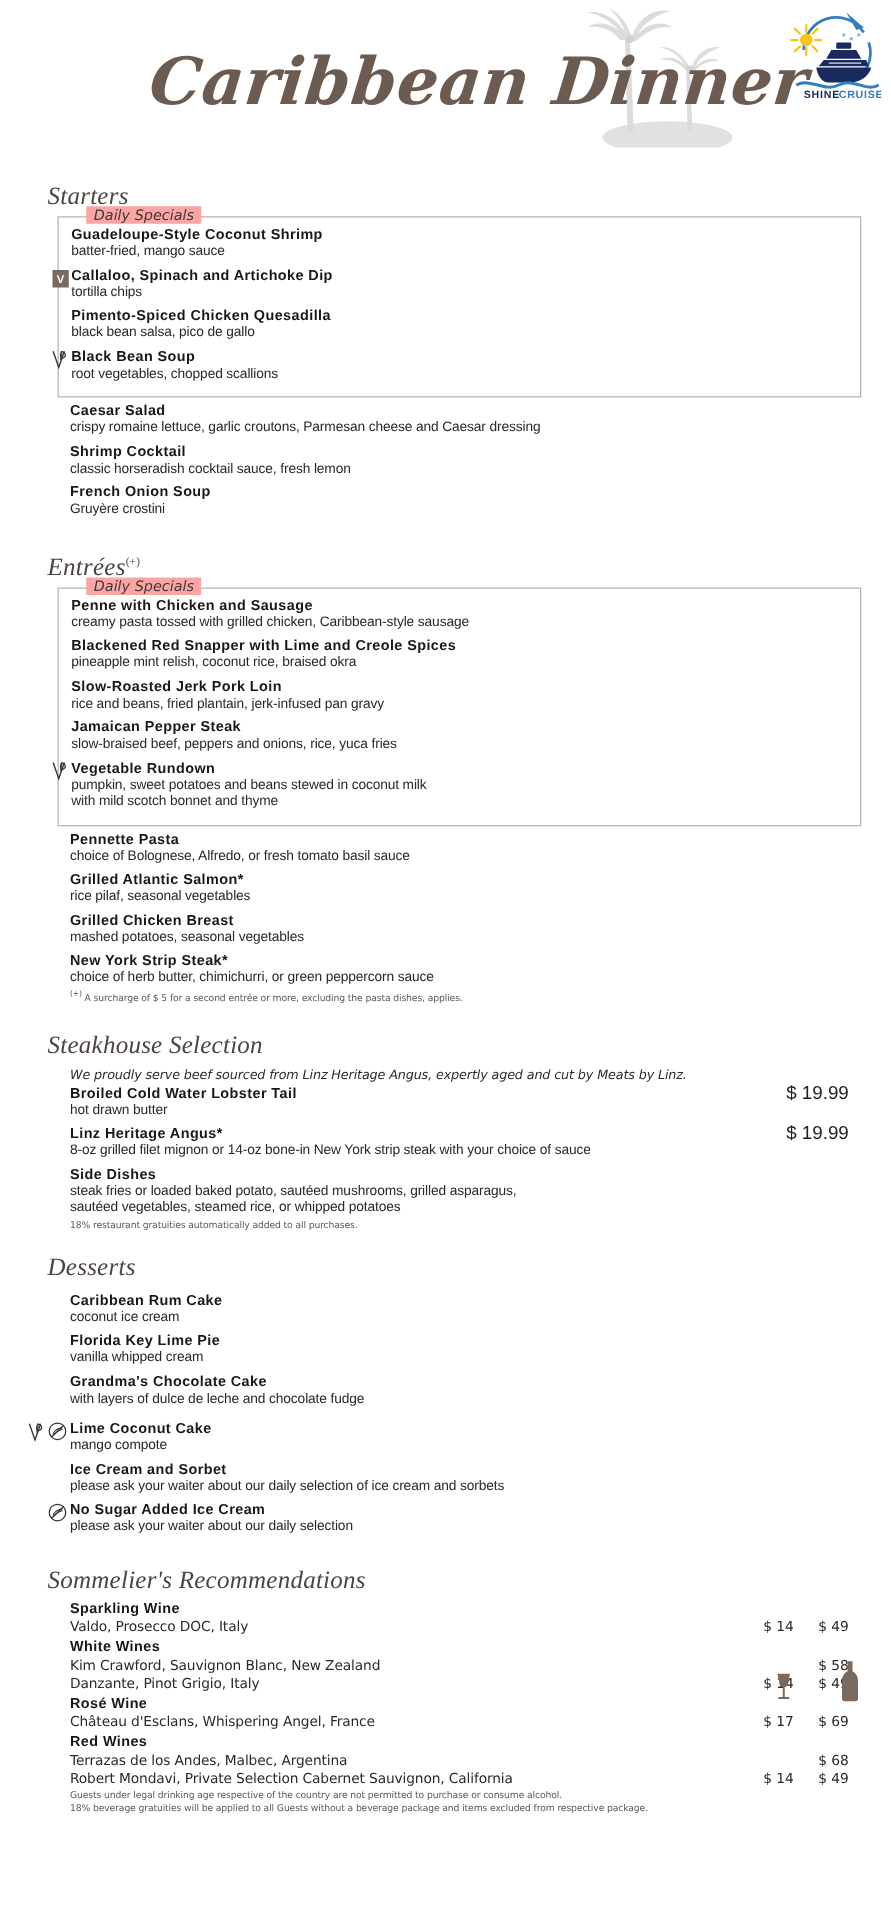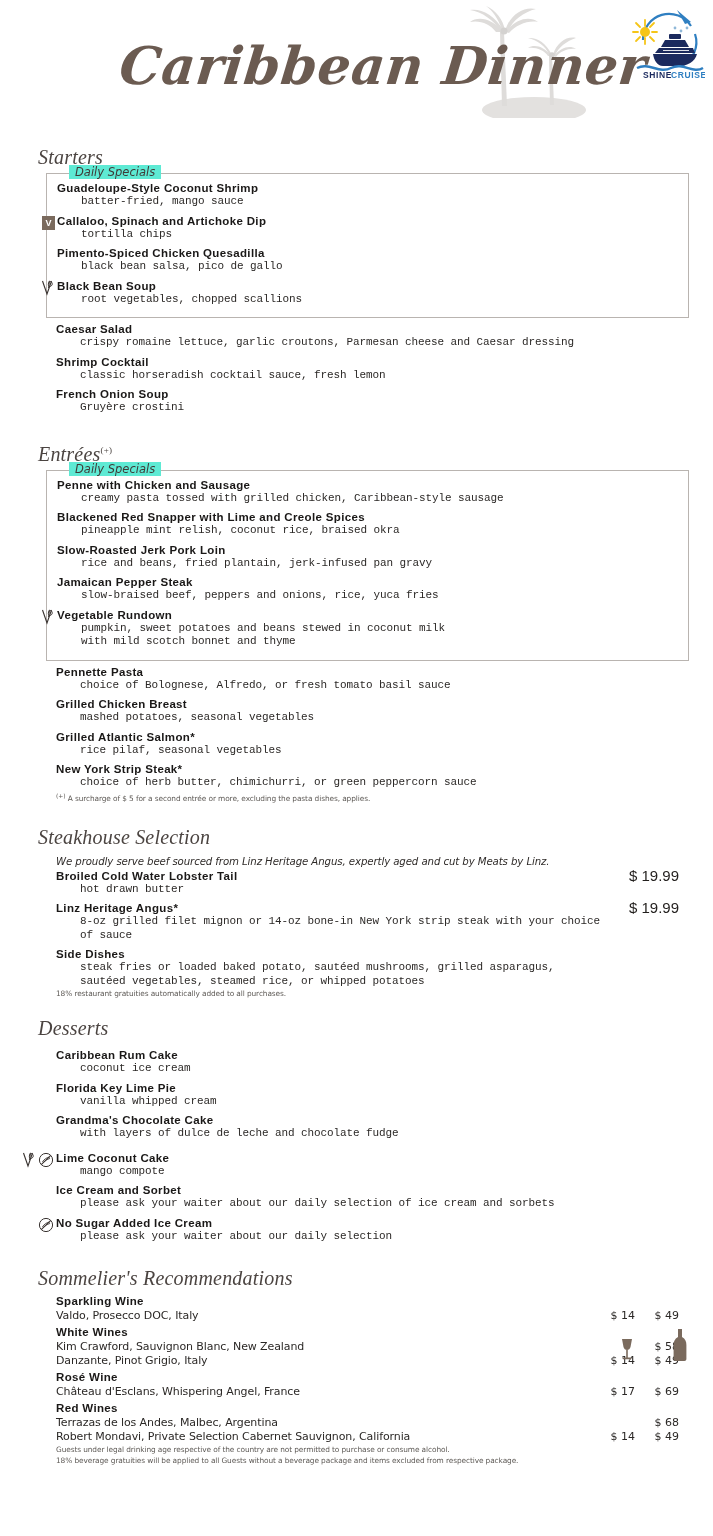--- a/index.html
+++ b/index.html
@@ -78,21 +78,21 @@
   .specials {
     border: 1px solid #b9b4b0;
     margin: 0 0 0 22px;
     padding: 6px 10px 7px 10px;
     position: relative;
   }
   .specials > .legend {
     position: absolute;
     top: -9px;
     left: 22px;
-    background: #5eead4;
+    background: #fca5a5;
     padding: 0 6px;
     font-family: "DejaVu Sans", sans-serif;
     font-style: italic;
     font-size: 11.5px;
     color: #3f3a37;
     text-align: center;
   }
 
   .plain-list { margin: 0 0 0 22px; padding: 3px 10px 0 10px; }
 
@@ -125,26 +125,25 @@
   }
   .name {
     font-family: "Liberation Sans", sans-serif;
     font-weight: bold;
     font-size: 11.5px;
     line-height: 14px;
     letter-spacing: 0.35px;
     color: #1a1817;
   }
   .desc {
-    font-family: Liberation Mono, monospace;
+    font-family: Liberation Sans, sans-serif;
     font-size: 11px;
     line-height: 13.5px;
     color: #2b2826;
     letter-spacing: -0.1px;
-    margin-left: 24px;
   }
   .desc .l2 { display: block; }
 
   .footnote {
     font-family: "DejaVu Sans", sans-serif;
     font-size: 7.4px;
     color: #5d5955;
     line-height: 10px;
     margin: 1px 0 0 0;
     letter-spacing: -0.1px;
@@ -421,29 +420,29 @@
       <div class="dish">
         <div class="marks"></div>
         <div class="texts">
           <div class="name">Pennette Pasta</div>
           <div class="desc">choice of Bolognese, Alfredo, or fresh tomato basil sauce</div>
         </div>
       </div>
       <div class="dish">
         <div class="marks"></div>
         <div class="texts">
+          <div class="name">Grilled Atlantic Salmon*</div>
+          <div class="desc">rice pilaf, seasonal vegetables</div>
+        </div>
+      </div>
+      <div class="dish">
+        <div class="marks"></div>
+        <div class="texts">
           <div class="name">Grilled Chicken Breast</div>
           <div class="desc">mashed potatoes, seasonal vegetables</div>
-        </div>
-      </div>
-      <div class="dish">
-        <div class="marks"></div>
-        <div class="texts">
-          <div class="name">Grilled Atlantic Salmon*</div>
-          <div class="desc">rice pilaf, seasonal vegetables</div>
         </div>
       </div>
       <div class="dish" style="padding-bottom:0;">
         <div class="marks"></div>
         <div class="texts">
           <div class="name">New York Strip Steak*</div>
           <div class="desc">choice of herb butter, chimichurri, or green peppercorn sauce</div>
         </div>
       </div>
       <div class="footnote">

